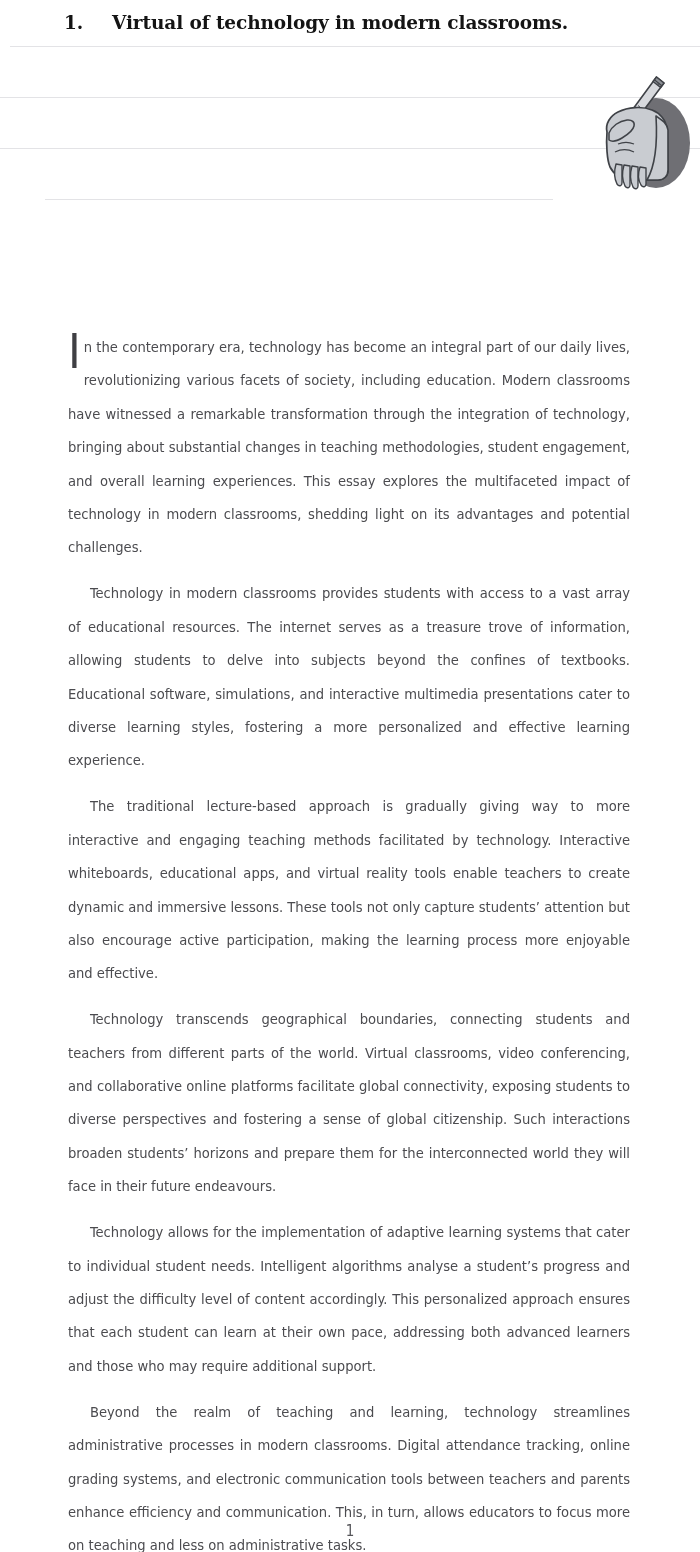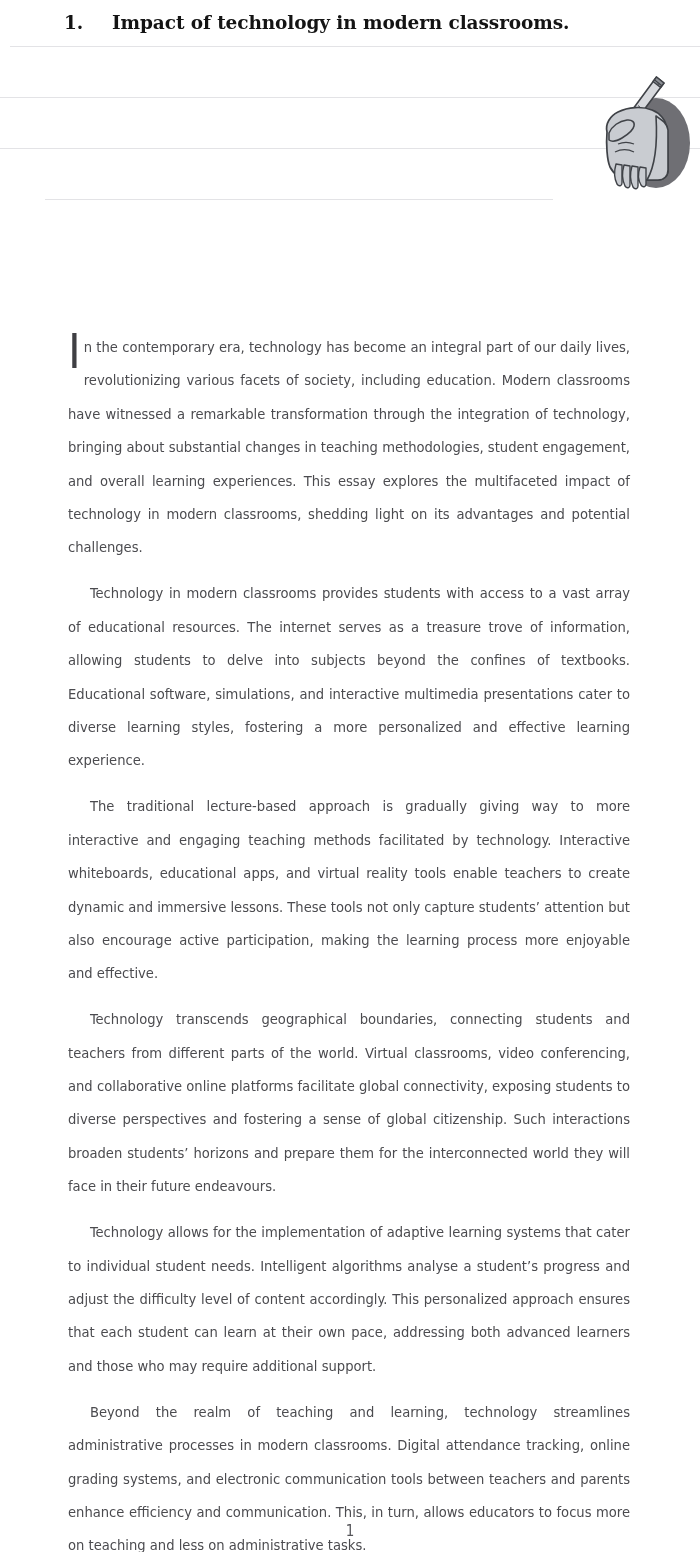--- a/index.html
+++ b/index.html
@@ -117,21 +117,21 @@
   }
 </style>
 </head>
 <body>
 
 <div class="page">
 
   <div class="header-block">
 
     <div class="doc-title">
-      <span class="num">1.</span><span>Impact of technology in modern classrooms.</span>
+      <span class="num">1.</span><span>Virtual of technology in modern classrooms.</span>
     </div>
 
     <div class="rule r1"></div>
     <div class="rule r2"></div>
     <div class="rule r3"></div>
     <div class="rule r4"></div>
 
     <div class="illustration">
       <svg width="100" height="122" viewBox="0 0 100 122" xmlns="http://www.w3.org/2000/svg">
 

